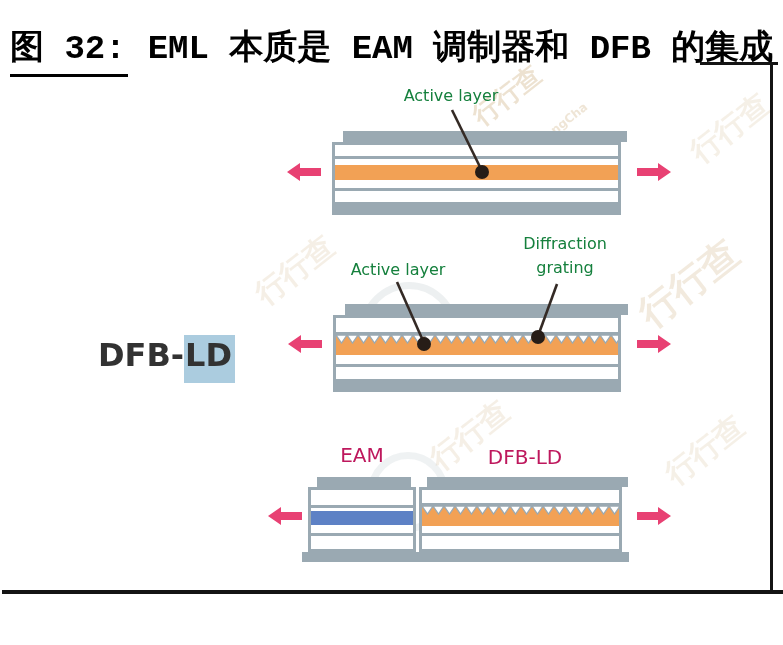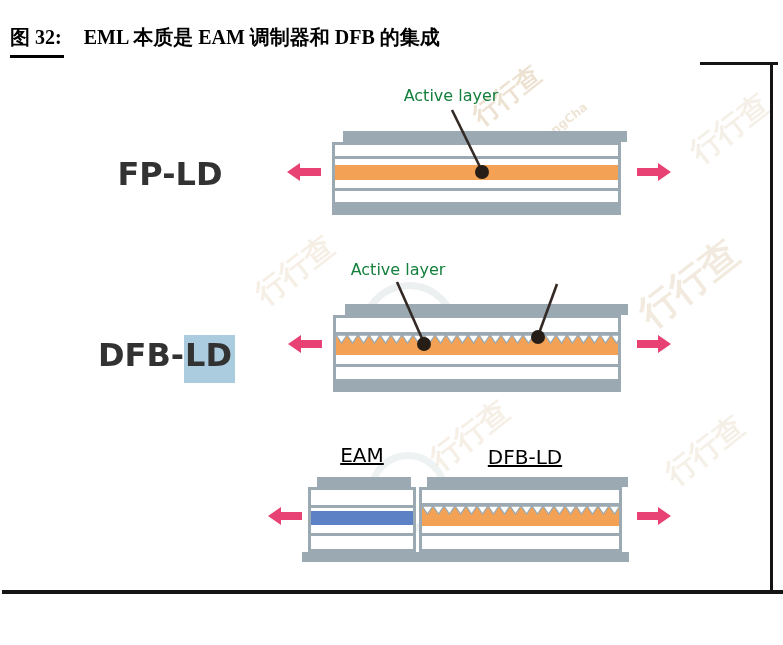--- a/index.html
+++ b/index.html
@@ -1,21 +1,21 @@
 <!DOCTYPE html>
 <html style="--device-gray: #9aa9b2; --active-orange: #f2a155; --arrow-pink: #e84173; --eam-blue: #5d81c5; --label-highlight: #abccdf; --ink: #141414;"><head>
 <meta charset="utf-8">
 <style>
   html,body{margin:0;padding:0;background:#fff;}
   #canvas{position:relative;width:783px;height:645px;background:#ffffff;overflow:hidden;
           font-family:"DejaVu Sans",sans-serif;}
 
   
-  .fig-title{position:absolute;left:10px;top:24px;font-family:Liberation Serif, serif;
-             font-weight:700;font-size:20px;color:#000;white-space:nowrap;}
+  .fig-title{position:absolute;left:10px;top:24px;font-family:Liberation Mono, monospace;
+             font-weight:700;font-size:34px;color:#000;white-space:nowrap;}
   .fig-label{display:inline-block;border-bottom:3px solid #000;padding:0 2px 4px 0;}
   .fig-main{margin-left:20px;}
   .frame-top-right{position:absolute;left:700px;top:62px;width:78px;height:3px;background:#141414;}
   .frame-right{position:absolute;left:770px;top:62px;width:3px;height:530px;background:#141414;}
   .frame-bottom{position:absolute;left:2px;top:590px;width:781px;height:4px;background:#141414;}
   .source-note{position:absolute;left:17px;top:602px;font-family:"Liberation Serif",serif;
                font-size:20px;color:#1c1c1c;}
 
   
   .wm{position:absolute;pointer-events:none;white-space:nowrap;
@@ -39,21 +39,21 @@
   .teeth{position:absolute;left:0;top:0;}
 
   
   .arrow{position:absolute;width:34px;height:20px;}
   .arrow svg{display:block;}
   .arrow polygon{fill:var(--arrow-pink);}
 
   
   .annot{position:absolute;transform:translateX(-50%);font-size:16px;color:#15803d;
          text-align:center;white-space:pre-line;line-height:24px;}
-  .sec-label{position:absolute;transform:translateX(-50%);font-size:20px;color:#000000;white-space:nowrap;text-decoration:underline;}
+  .sec-label{position:absolute;transform:translateX(-50%);font-size:20px;color:#be185d;white-space:nowrap;}
   #pointer-overlay{position:absolute;left:0;top:0;pointer-events:none;}
   #pointer-overlay line{stroke:#342a25;stroke-width:2.6;}
   #pointer-overlay circle{fill:#271d17;}
 </style>
 </head>
 <body>
 
 <div id="canvas">
 
   <div class="wm wm-tan" style="left:468px;top:78px;font-size:26px;opacity:.28;transform:rotate(-38deg);">行行查</div>
@@ -66,21 +66,20 @@
   <div class="wm-ring" style="left:360px;top:282px;width:84px;height:84px;opacity:.16;"></div>
   <div class="wm-ring" style="left:368px;top:452px;width:66px;height:66px;opacity:.14;"></div>
 
   <div class="fig-title">
     <span class="fig-label">图 32:</span><span class="fig-main">EML 本质是 EAM 调制器和 DFB 的集成</span>
   </div>
   <div class="frame-top-right"></div>
   <div class="frame-right"></div>
   <div class="frame-bottom"></div>
 
-  <div class="row-label" style="left:110px;top:155px;width:120px;">FP-LD</div>
 
   <div class="cap" style="left:343px;top:131px;width:284px;height:11px;"></div>
   <div class="dev-body" style="left:332px;top:142px;width:289px;height:63px;">
     <div class="inner-line" style="top:11px;"></div>
     <div class="band orange" style="top:20px;height:15px;"></div>
     <div class="inner-line" style="top:43px;"></div>
   </div>
   <div class="base-bar" style="left:332px;top:205px;width:289px;height:10px;"></div>
 
   <div class="arrow" style="left:287px;top:162px;">
@@ -120,20 +119,22 @@
         <polygon points="0,10 13,1 13,6 34,6 34,14 13,14 13,19"></polygon>
       </svg>
   </div>
   <div class="arrow" style="left:637px;top:334px;">
     <svg width="34" height="20">
         <polygon points="34,10 21,1 21,6 0,6 0,14 21,14 21,19"></polygon>
       </svg>
   </div>
 
   <div class="annot" style="left:398px;top:258px;">Active layer</div>
+  <div class="annot" style="left:565px;top:232px;">Diffraction
+grating</div>
 
 
   <div class="sec-label" style="left:362px;top:443px;">EAM</div>
   <div class="sec-label" style="left:525px;top:445px;">DFB-LD</div>
 
   <div class="cap" style="left:317px;top:477px;width:94px;height:10px;"></div>
   <div class="cap" style="left:427px;top:477px;width:201px;height:10px;"></div>
 
   <div class="dev-body" style="left:308px;top:487px;width:108px;height:65px;">
     <div class="inner-line" style="top:15px;"></div>

